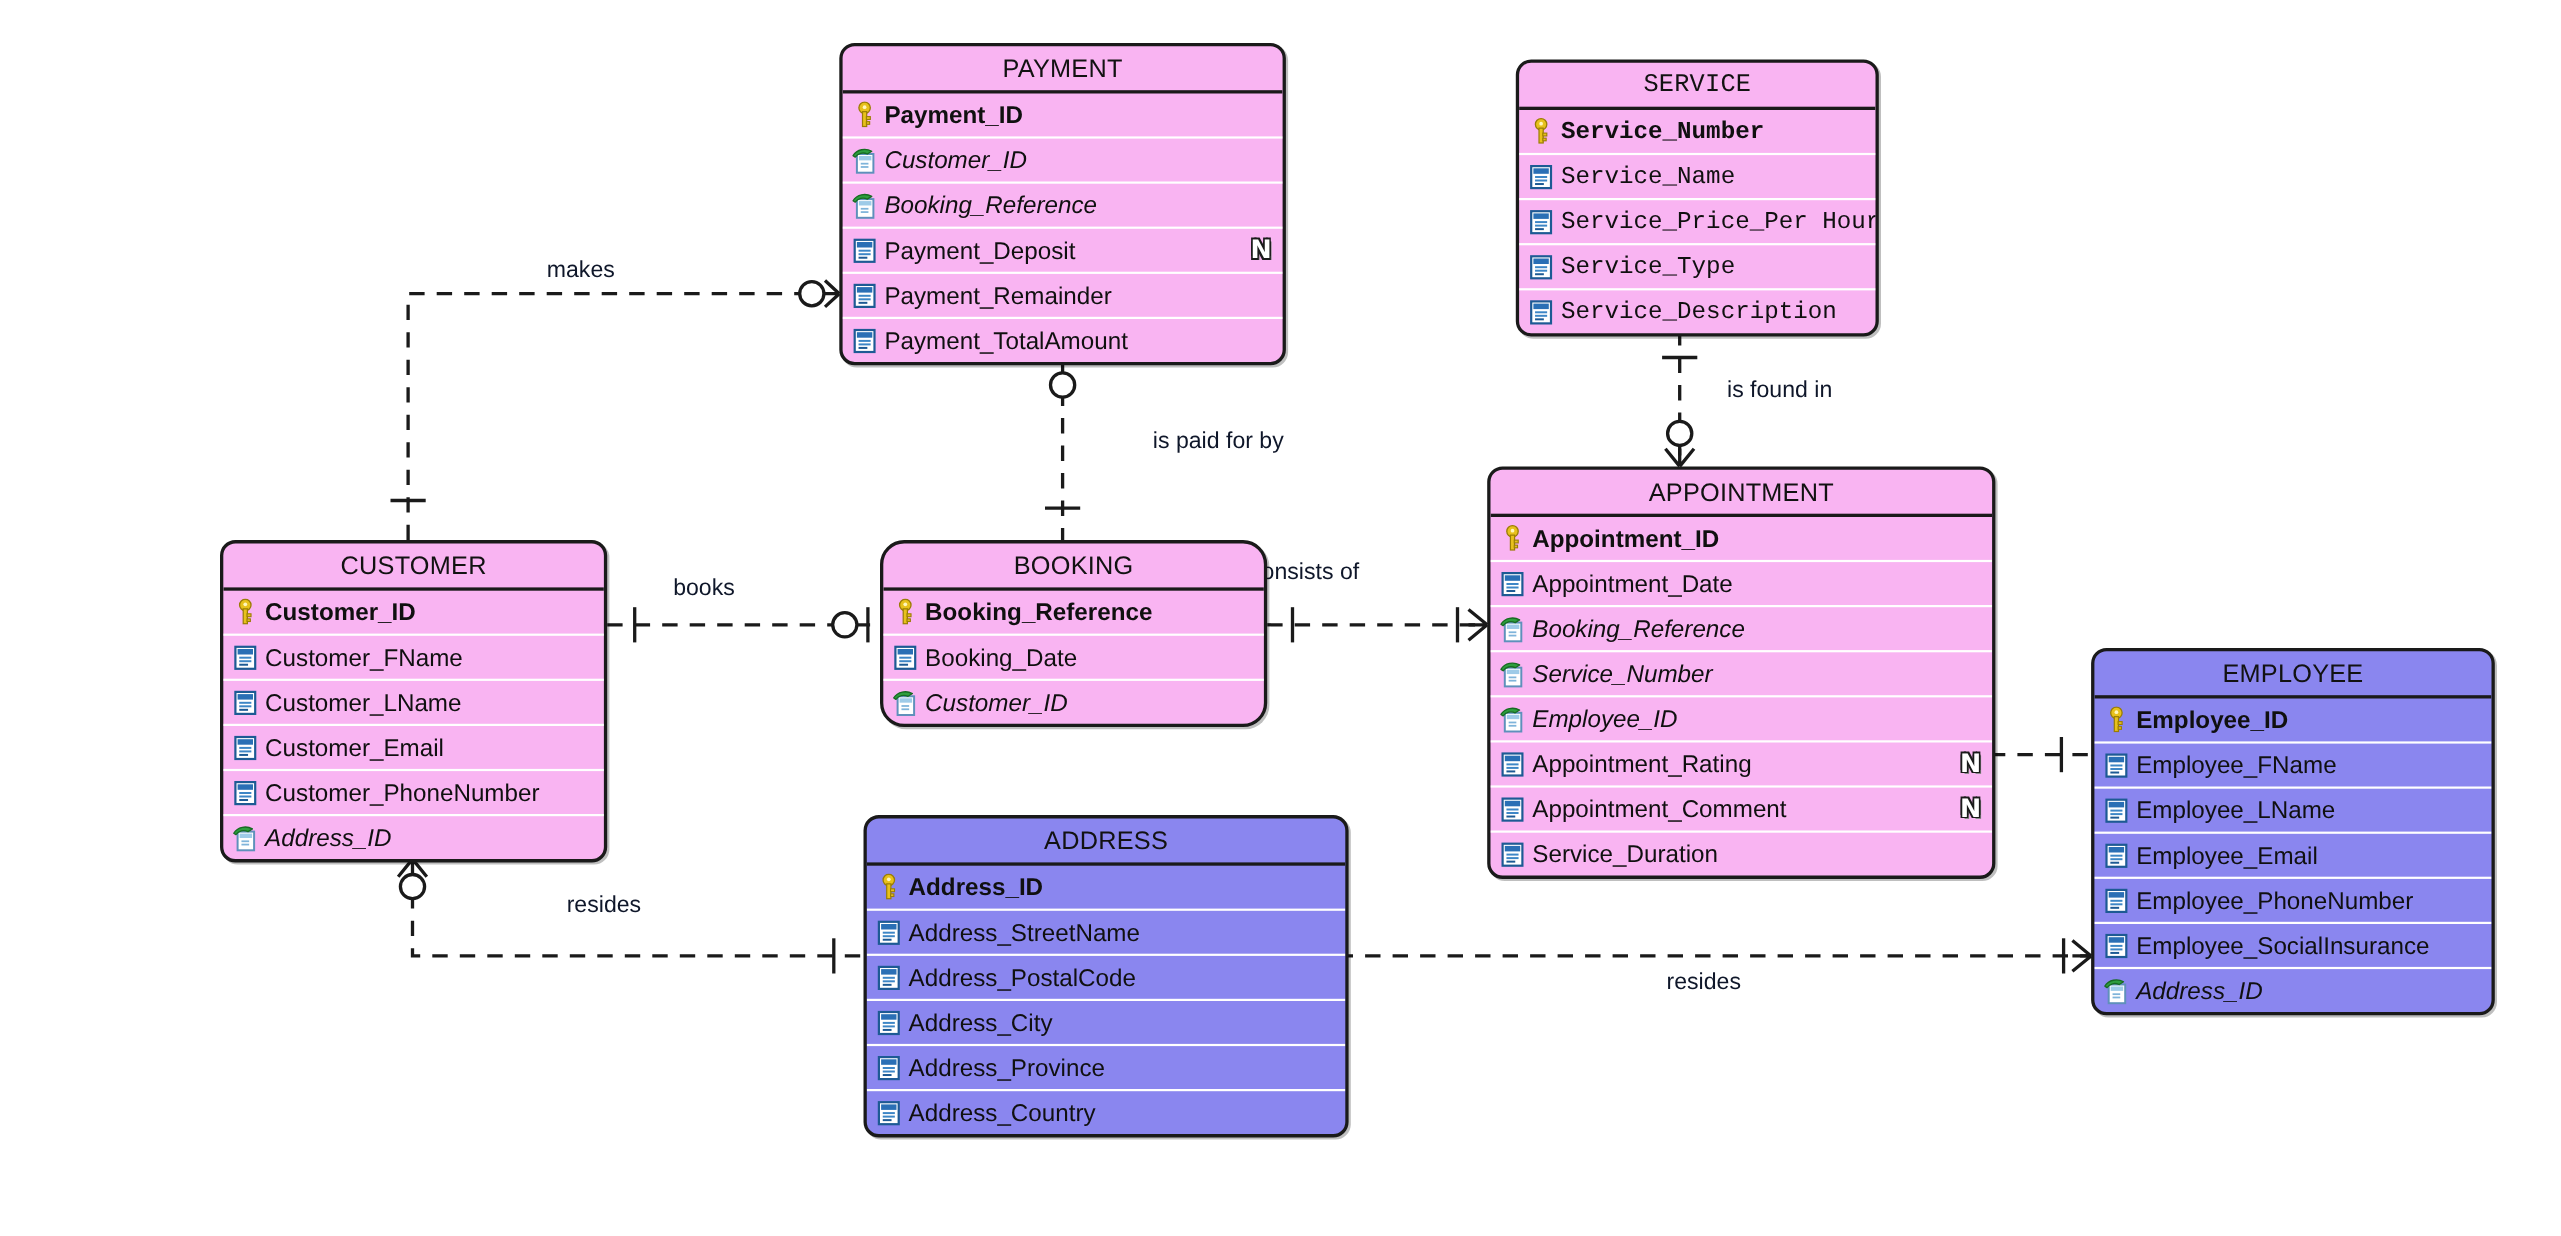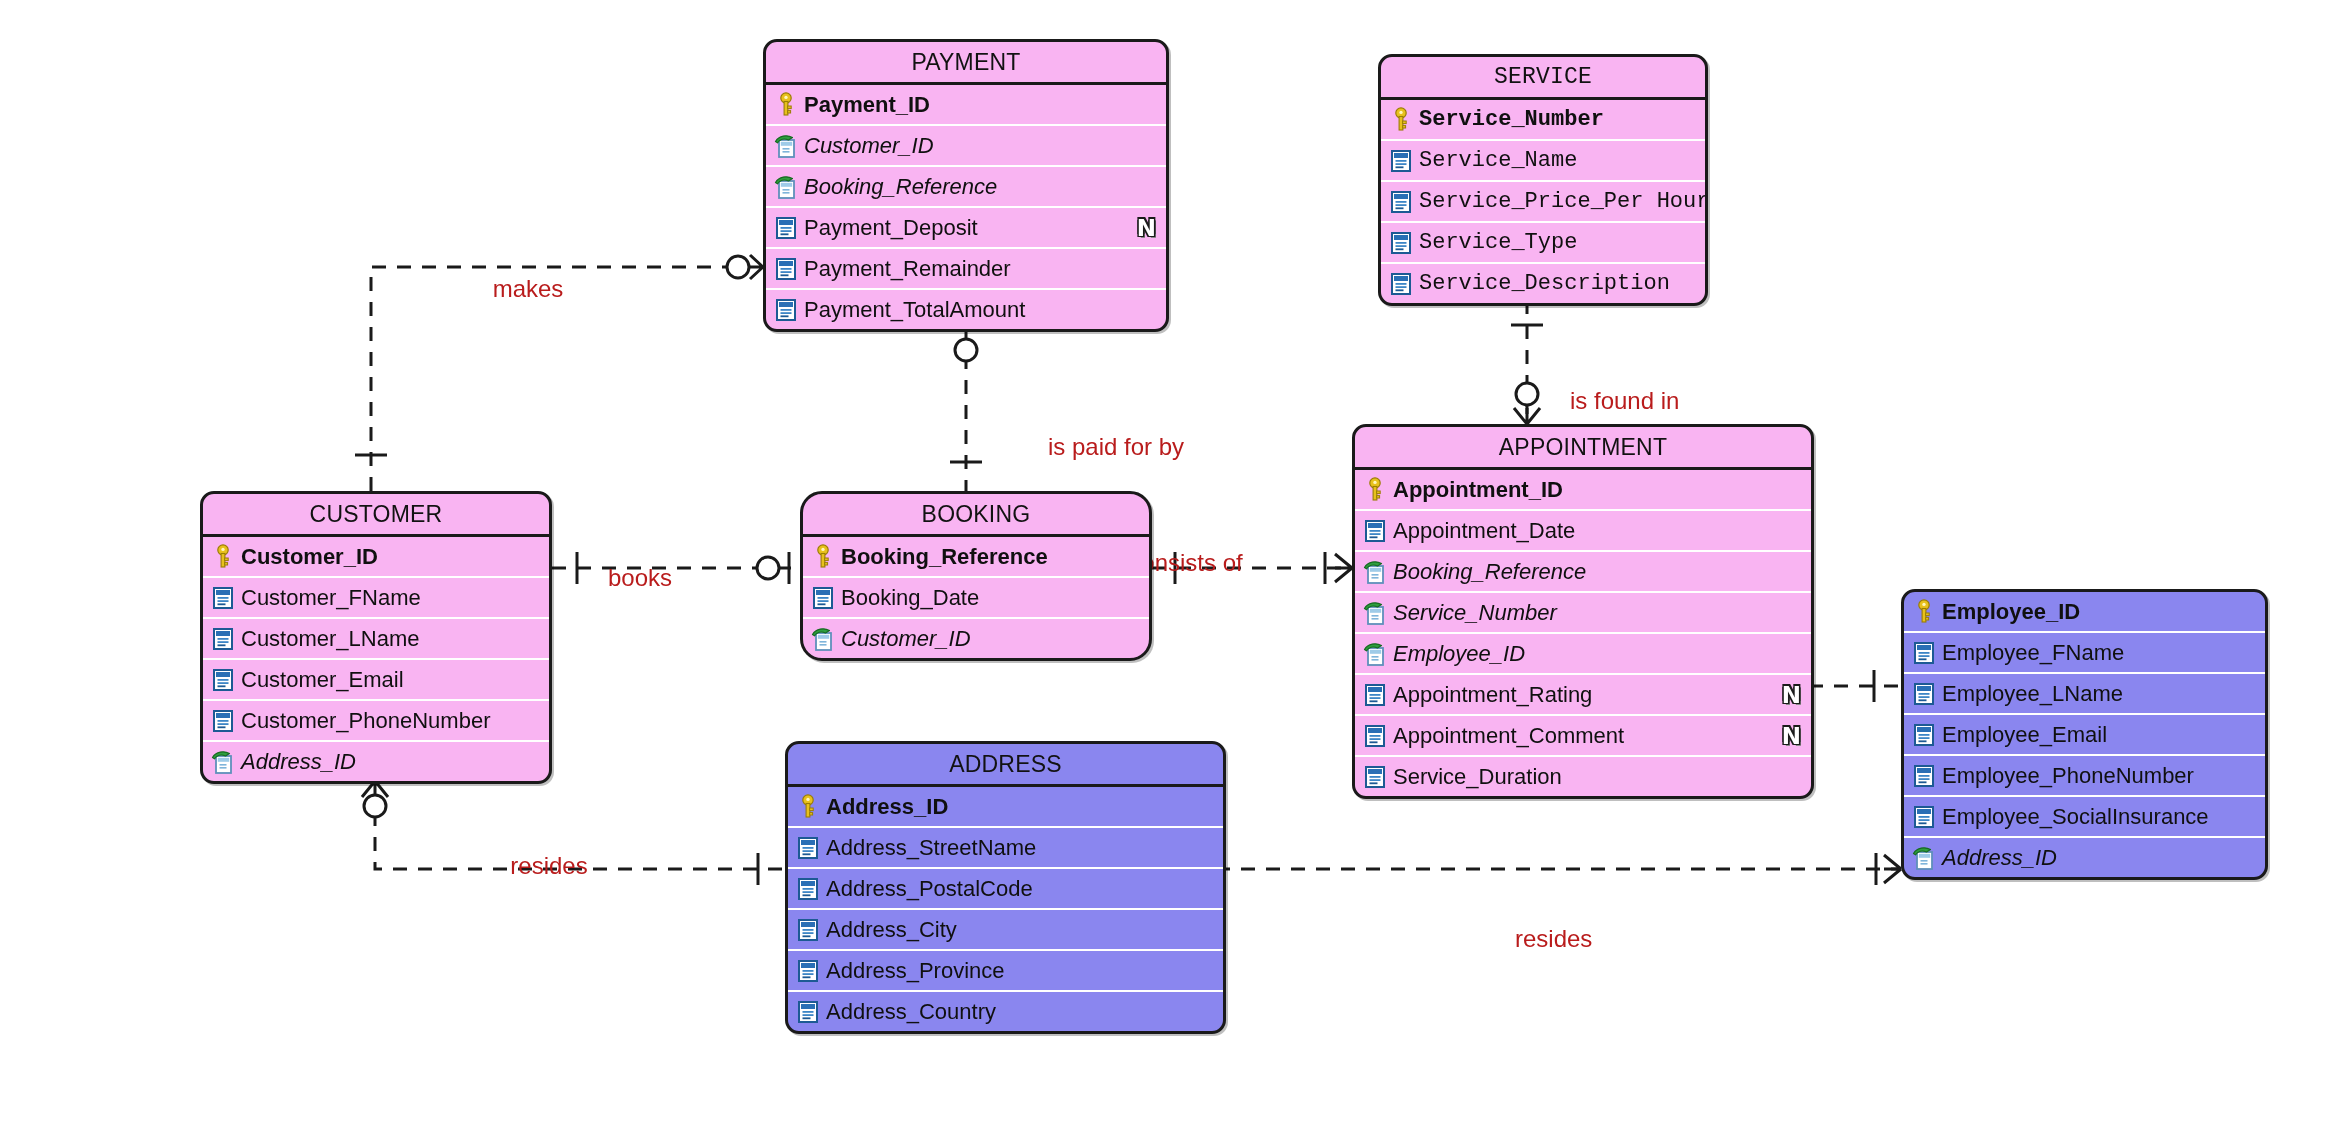--- a/index.html
+++ b/index.html
@@ -56,26 +56,25 @@
       2px 2px 0 #8a8a8a;
     font-family:"DejaVu Sans", sans-serif;
   }
 
   
   .ico{width:24px;height:26px;flex:0 0 24px;display:block;}
 
   
   .rel-label{
     position:absolute;
-    font-size:24px;
-    color:#b91c1c;
+    font-size:21px;
+    color:#0f172a;
     white-space:nowrap;
     background:transparent;
     line-height:1;
-    margin-top:45px;
   }
 </style>
 </head>
 <body>
 
 <div id="canvas">
 
   <svg class="links" viewBox="0 0 2328 1124" xmlns="http://www.w3.org/2000/svg">
     <g stroke="#1a1a1a" stroke-width="3" fill="none" stroke-linecap="butt">
 
@@ -502,20 +501,21 @@
     <rect x="3" y="3" width="18" height="20" fill="#ffffff" stroke="#1d5a94" stroke-width="2"></rect>
     <rect x="5" y="5" width="14" height="5" fill="#2a6fb5"></rect>
     <rect x="6.5" y="12" width="11" height="1.8" fill="#3d86c6"></rect>
     <rect x="6.5" y="15.2" width="11" height="1.8" fill="#3d86c6"></rect>
     <rect x="6.5" y="18.4" width="8" height="1.8" fill="#1d5a94"></rect>
   </svg>
           <span class="label">Address_Country</span>
         </div>
       </div>
       <div class="entity blue" style="left: 1901px; top: 589px; width: 367px;">
+        <div class="ent-title">EMPLOYEE</div>
         <div class="attr pk">
           <svg class="ico" viewBox="0 0 24 26">
     <circle cx="12" cy="6" r="5.2" fill="#e8c11c" stroke="#9a7d05" stroke-width="1.2"></circle>
     <circle cx="12" cy="5.4" r="1.7" fill="#fff6bd"></circle>
     <rect x="10.1" y="9.5" width="3.8" height="13.5" fill="#e8c11c" stroke="#9a7d05" stroke-width="1.1"></rect>
     <rect x="13.6" y="14" width="3.6" height="2.6" fill="#e8c11c" stroke="#9a7d05" stroke-width="1"></rect>
     <rect x="13.6" y="18.6" width="3" height="2.4" fill="#e8c11c" stroke="#9a7d05" stroke-width="1"></rect>
   </svg>
           <span class="label">Employee_ID</span>
         </div>

